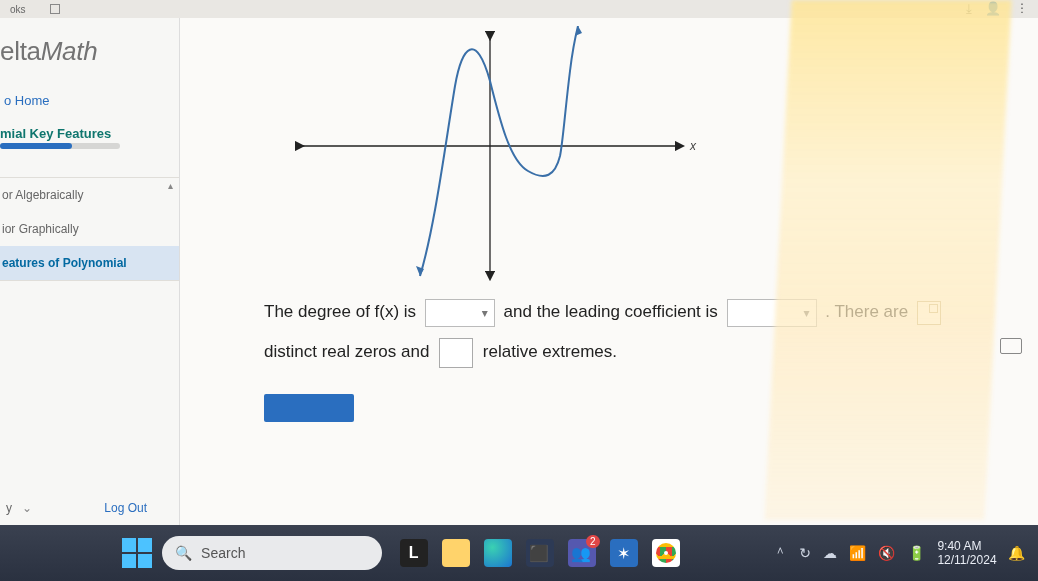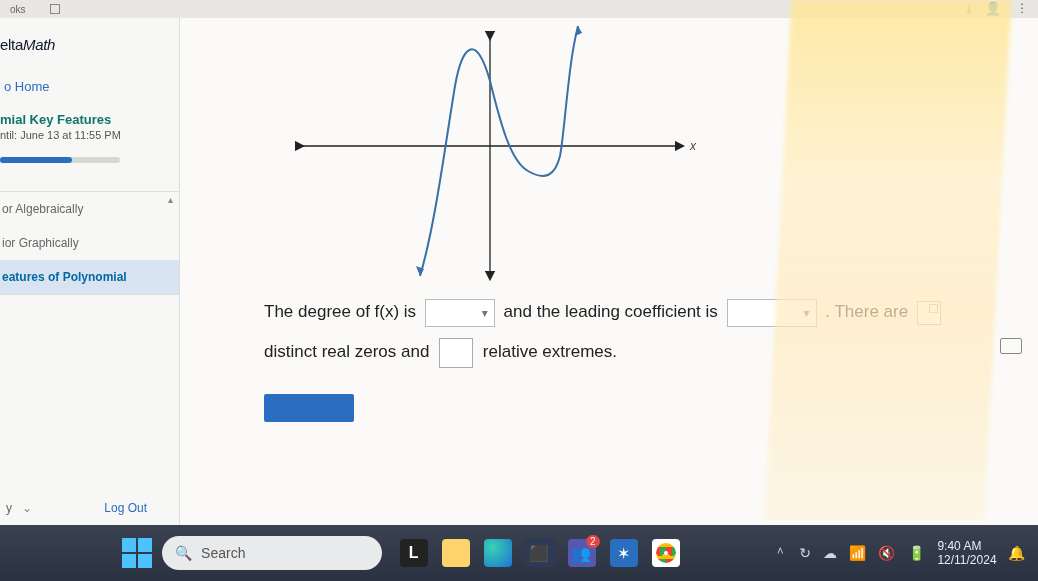--- a/index.html
+++ b/index.html
@@ -7,21 +7,21 @@
   body { position: relative; background: #f5f4f1; }
 
   
   .browser-top { position:absolute; top:0; left:0; right:0; height:18px; background:#e9e7e3; display:flex; align-items:center; gap:24px; padding:0 10px; font-size:10px; color:#666;}
   .browser-top .sq { width:10px; height:10px; border:1px solid #888;}
   .browser-top .dots { font-size:12px;}
   .browser-top .right-icons { margin-left:auto; display:flex; gap:14px; color:#555; font-size:13px;}
 
   
   .sidebar { position:absolute; top:18px; left:0; width:180px; bottom:56px; background:#f7f7f5; padding: 10px 0 0 0; border-right:1px solid #ddd;}
-  .brand { font-size:15px; padding: 8px 6px 18px 0; color:#0f172a; letter-spacing:-0.3px;}
+  .brand { font-size:26px; padding: 8px 6px 18px 0; color:#737373; letter-spacing:-0.3px;}
   .brand .d { font-weight:400;}
   .brand .m { font-weight:300; font-style:italic;}
   .home-link { color:#2a6ebf; font-size:13px; padding: 8px 0 14px 4px; cursor:pointer;}
   .assign { font-size:13px; color:#0f766e; font-weight:700; padding: 4px 0 2px 0;}
   .due { font-size:11px; color:#555; padding-bottom:16px;}
   .progress-bar { width:120px; height:6px; background:#d6d6d4; border-radius:3px; margin-bottom:28px;}
   .progress-bar .fill { width:60%; height:100%; background:#2a6ebf; border-radius:3px;}
 
   .nav-list { position:relative; border-top:1px solid #e0ded9; border-bottom:1px solid #e0ded9;}
   .nav-item { font-size:12px; color:#666; padding:10px 8px 10px 2px; cursor:pointer;}
@@ -102,21 +102,20 @@
     <span class="dots">⋮</span>
   </span>
 </div>
 
 <div class="sidebar">
   <div class="brand">
     <span class="d">elta</span><span class="m">Math</span>
   </div>
   <div class="home-link">o Home</div>
   <div class="assign">mial Key Features</div>
-  <div class="due">ntil: June 13 at 11:55 PM</div>
   <div class="progress-bar">
       <div class="fill"></div>
     </div>
 
   <div class="nav-list">
     <span class="nav-caret">▴</span>
     <div class="nav-item">or Algebraically</div>
     <div class="nav-item">ior Graphically</div>
     <div class="nav-item active">eatures of Polynomial</div>
   </div>

